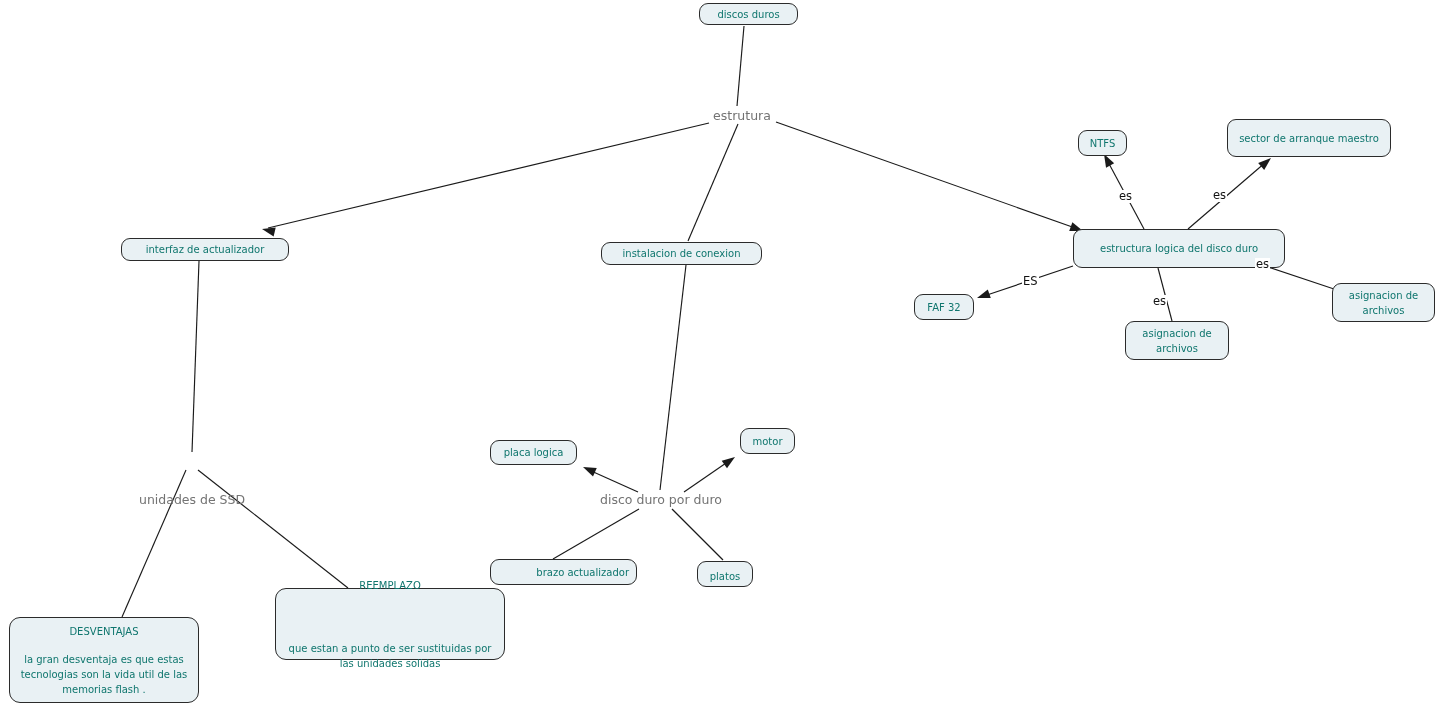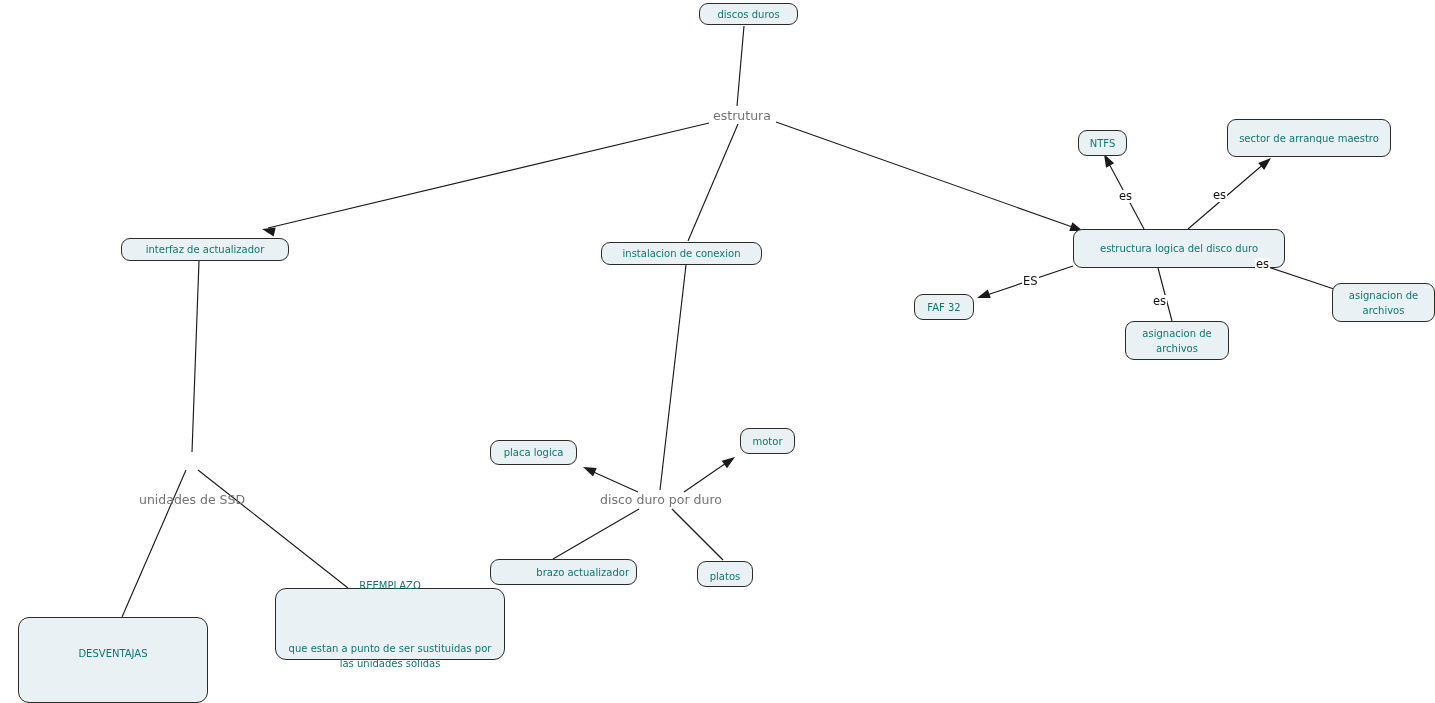--- a/index.html
+++ b/index.html
@@ -123,21 +123,21 @@
       <div class="node-box" style="left: 1227px; top: 119px; width: 164px; height: 38px; background: rgb(233, 241, 244); border-color: rgb(43, 43, 43);"><span>sector de arranque maestro</span></div>
       <div class="node-box" style="left: 914px; top: 294px; width: 60px; height: 26px; background: rgb(233, 241, 244); border-color: rgb(43, 43, 43);"><span>FAF 32</span></div>
       <div class="node-box" style="left: 1125px; top: 321px; width: 104px; height: 39px; background: rgb(233, 241, 244); border-color: rgb(43, 43, 43);"><span>asignacion de archivos</span></div>
       <div class="node-box" style="left: 1332px; top: 283px; width: 103px; height: 39px; background: rgb(233, 241, 244); border-color: rgb(43, 43, 43);"><span>asignacion de archivos</span></div>
       <div class="node-text-plain" style="left: 139px; top: 454px; width: 106px; margin-top: 38px;">unidades de SSD</div>
       <div class="node-text-plain" style="left: 600px; top: 492px; width: 122px;">disco duro por duro</div>
       <div class="node-box" style="left: 490px; top: 440px; width: 87px; height: 25px; background: rgb(233, 241, 244); border-color: rgb(43, 43, 43);"><span>placa logica</span></div>
       <div class="node-box" style="left: 740px; top: 428px; width: 55px; height: 26px; background: rgb(233, 241, 244); border-color: rgb(43, 43, 43);"><span>motor</span></div>
       <div class="node-box" style="left: 490px; top: 559px; width: 147px; height: 26px; background: rgb(233, 241, 244); border-color: rgb(43, 43, 43); align-items: flex-end;"><span>brazo actualizador</span></div>
       <div class="node-box" style="left: 697px; top: 561px; width: 56px; height: 26px; background: rgb(233, 241, 244); border-color: rgb(43, 43, 43); justify-content: flex-end;"><span>platos</span></div>
-      <div class="node-box big" style="left: 18px; top: 617px; width: 190px; height: 86px; background: rgb(233, 241, 244); border-color: rgb(43, 43, 43);"><span class="title-line">DESVENTAJAS</span></div>
+      <div class="node-box big" style="left: 9px; top: 617px; width: 190px; height: 86px; background: rgb(233, 241, 244); border-color: rgb(43, 43, 43);"><span class="title-line">DESVENTAJAS</span><span class="body-line">la gran desventaja es que estas tecnologias son la vida util de las memorias flash .</span></div>
       <div class="node-box big" style="left: 275px; top: 588px; width: 230px; height: 72px; background: rgb(233, 241, 244); border-color: rgb(43, 43, 43); gap: 35px;"><span class="title-line">REEMPLAZO</span><span class="body-line">que estan a punto de ser sustituidas por las unidades solidas</span></div>
     </div>
   <div id="labels-layer">
       <div class="edge-label" style="left: 1118px; top: 190px;">es</div>
       <div class="edge-label" style="left: 1212px; top: 189px;">es</div>
       <div class="edge-label" style="left: 1022px; top: 275px;">ES</div>
       <div class="edge-label" style="left: 1152px; top: 295px;">es</div>
       <div class="edge-label" style="left: 1255px; top: 258px;">es</div>
     </div>
 

